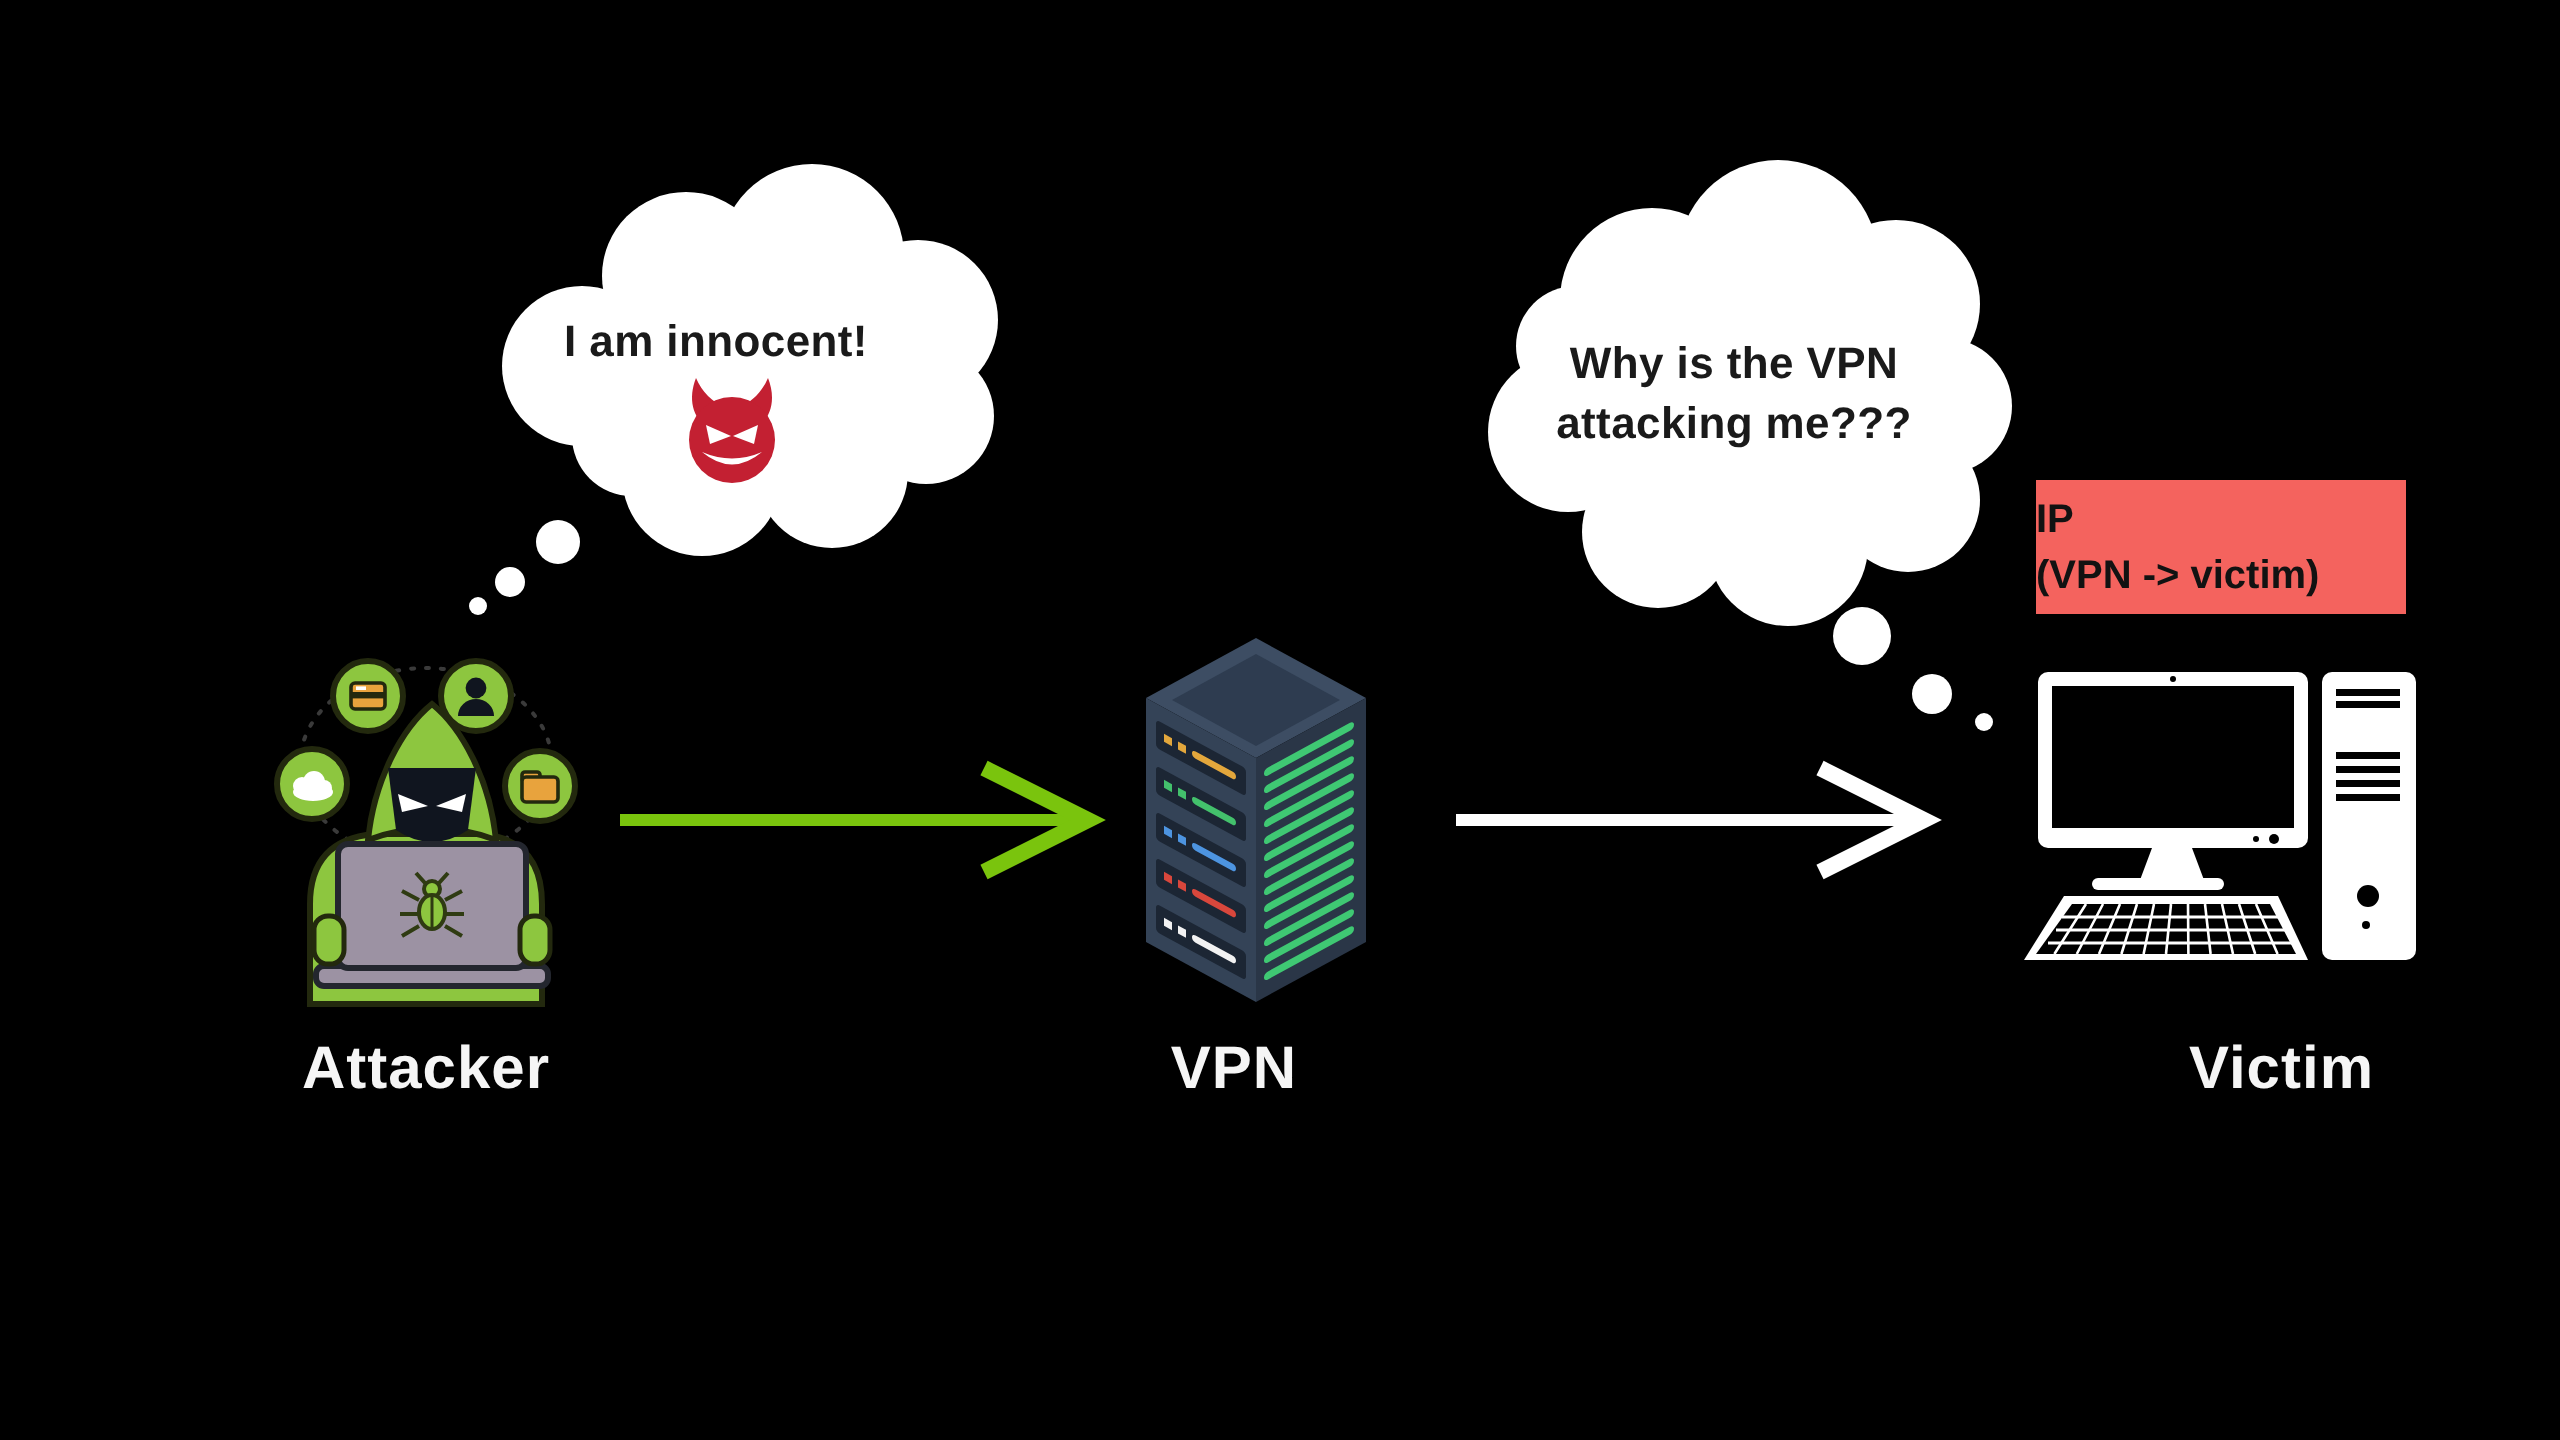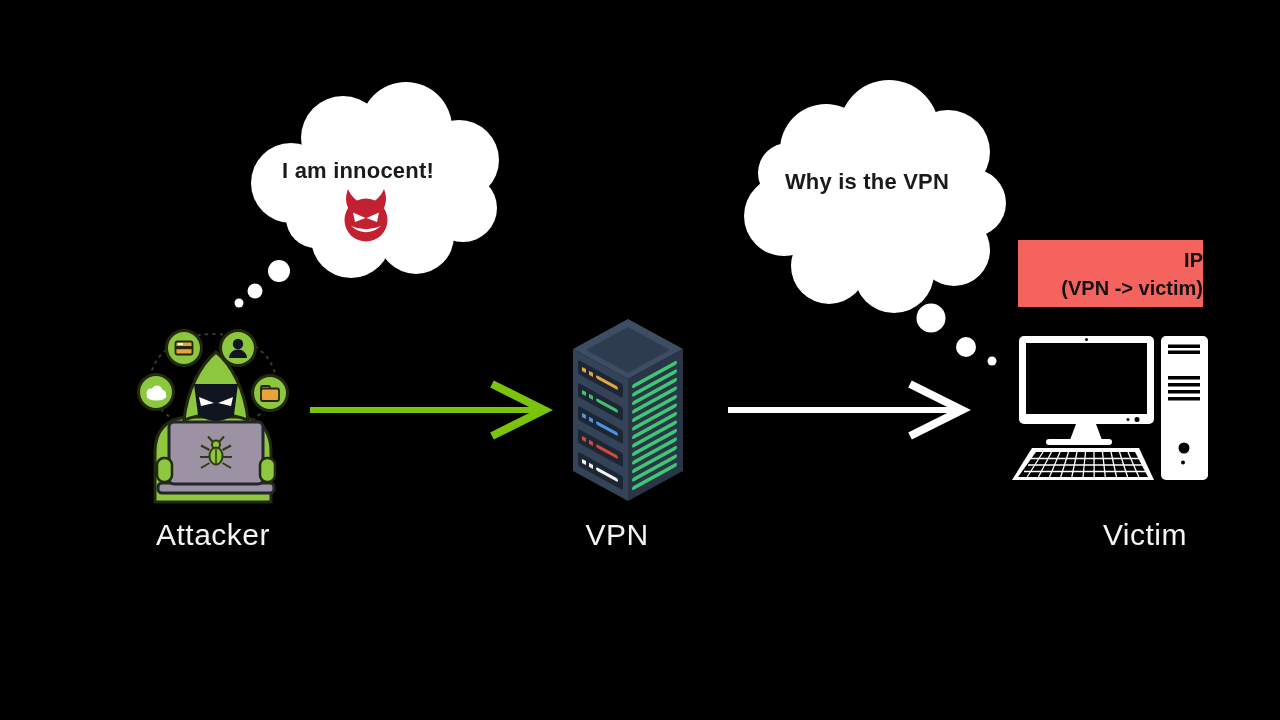--- a/index.html
+++ b/index.html
@@ -6,26 +6,26 @@
   #canvas{
     position:relative;width:1280px;height:720px;background:#000;
     overflow:hidden;font-family:"Liberation Sans",sans-serif;margin-left:36px;
   }
   .abs{position:absolute;}
   .bubble-text{
     color:#1a1a1a;font-weight:700;text-align:center;font-size:22px;line-height:30px;
     letter-spacing:.2px;z-index:5;
   }
   .label{
-    color:#f5f5f5;font-weight:400;font-size:30px;text-align:center;
+    color:#f5f5f5;font-weight:700;font-size:30px;text-align:center;
     letter-spacing:.5px;z-index:4;
   }
   .ip-box{
     left:982px;top:240px;width:185px;height:67px;background:#F4635E;
-    display:flex;flex-direction:column;align-items:flex-end;justify-content:center;
+    display:flex;flex-direction:column;align-items:flex-start;justify-content:center;
     color:#121212;font-weight:700;font-size:20px;line-height:28px;z-index:4;
   }
   svg{display:block;}
 </style>
 </head>
 <body>
 
 <div id="canvas">
 
   <svg class="abs" style="left:195px;top:78px;" width="270" height="232" viewBox="0 0 270 232">
@@ -69,20 +69,21 @@
       <circle cx="62" cy="95" r="30"></circle>
       <ellipse cx="160" cy="128" rx="76" ry="62"></ellipse>
       <circle cx="205" cy="240" r="14.5"></circle>
       <circle cx="240" cy="269" r="10"></circle>
       <circle cx="266" cy="283" r="4.5"></circle>
     </g>
   </svg>
 
   <div class="abs bubble-text" style="left:731px;top:167px;width:200px;text-align:center;">
     <div>Why is the VPN</div>
+    <div>attacking me???</div>
   </div>
 
   <div class="abs ip-box">
     <div>IP</div>
     <div>(VPN -&gt; victim)</div>
   </div>
 
   <svg class="abs" style="left:93px;top:310px;" width="170" height="195" viewBox="0 0 170 195">
 
     <ellipse cx="84" cy="72" rx="63" ry="48" fill="none" stroke="#3A3A3A" stroke-width="2" stroke-dasharray="1.5 6" stroke-linecap="round"></ellipse>

